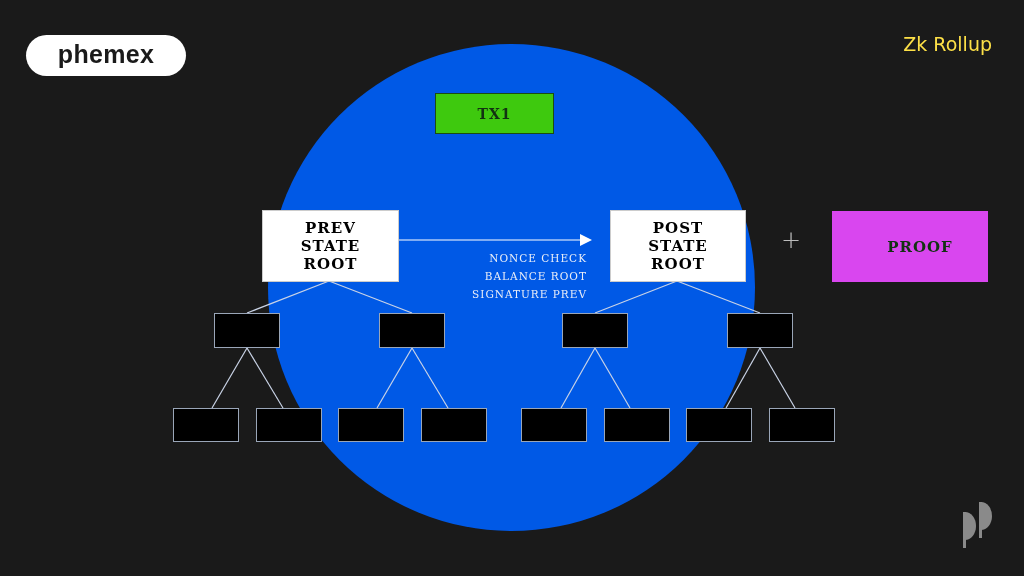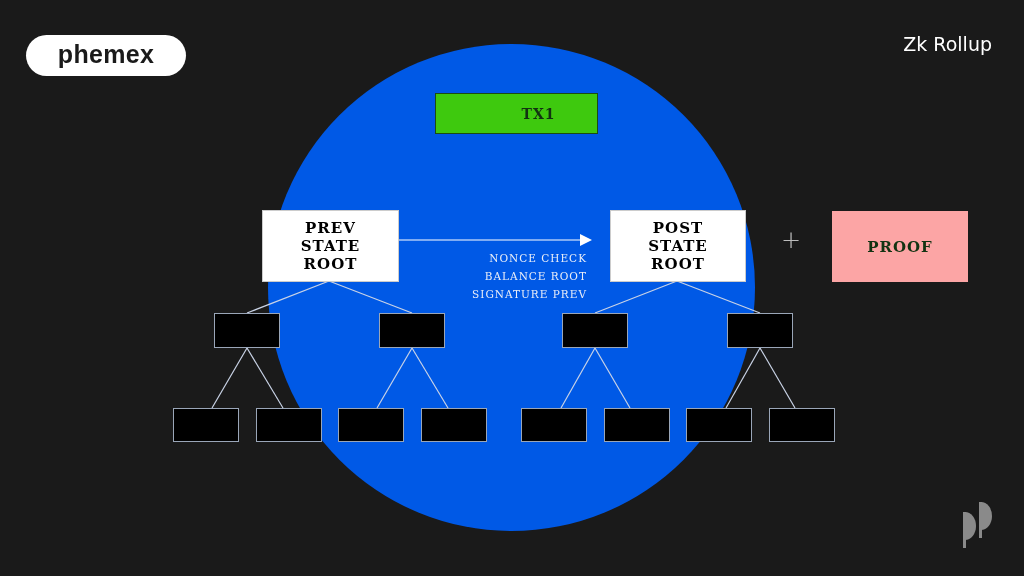--- a/index.html
+++ b/index.html
@@ -3,34 +3,34 @@
 <meta charset="utf-8">
 <style>
   html, body { margin:0; padding:0; }
   body { width:1024px; height:576px; background:#1a1a1a; position:relative; overflow:hidden;
          font-family:"DejaVu Serif", serif; }
   .abs { position:absolute; }
   .logo-pill { left:26px; top:35px; width:160px; height:41px; background:#ffffff; border-radius:21px;
                display:flex; align-items:center; justify-content:center; }
   .logo-text { font-family:"Liberation Sans", sans-serif; font-weight:bold; font-size:25px; color:#1a1a1a;
                letter-spacing:0.3px; margin-top:-3px; }
-  .title { right:32px; top:33px; font-family:"DejaVu Sans", sans-serif; font-size:19px; color:#ffffff; }
+  .title { right:32px; top:33px; font-family:"DejaVu Sans", sans-serif; font-size:19px; color:#fde047; }
   .circle { left:268px; top:44px; width:487px; height:487px; border-radius:50%; background:#0059e6; }
-  .tx-stack { left:435px; top:93px; width:117px; border:1px solid #1c4d10; background:#3ec90e;padding-left:44px; }
+  .tx-stack { left:435px; top:93px; width:117px; border:1px solid #1c4d10; background:#3ec90e; }
   .tx { height:39px; display:flex; align-items:center; justify-content:center; font-weight:bold;
         font-size:14px; color:#123312; border-bottom:1px solid #1c4d10; letter-spacing:1px; }
   .tx:last-child { border-bottom:none; }
   .root { background:#ffffff; border:1px solid #cccccc; display:flex; align-items:center; justify-content:center;
           text-align:center; font-weight:bold; font-size:15px; line-height:18px; color:#000000; letter-spacing:1px; }
   .prev { left:262px; top:210px; width:135px; height:70px; }
   .post { left:610px; top:210px; width:134px; height:70px; }
   .checks { left:415px; top:249px; width:172px; text-align:right; color:#e9eef8; font-size:10.5px;
             line-height:18px; letter-spacing:1px; }
-  .proof { left:832px; top:211px; width:136px; height:71px; background:#fca5a5; display:flex; align-items:center;
-           justify-content:center; font-weight:bold; font-size:15px; color:#123312; letter-spacing:1px; }
+  .proof { left:832px; top:211px; width:136px; height:71px; background:#d946ef; display:flex; align-items:center;
+           justify-content:center; font-weight:bold; font-size:15px; color:#123312; letter-spacing:1px;padding-left:20px; }
   .plus { left:781px; top:226px; font-family:"DejaVu Sans", sans-serif; font-size:24px; color:#bdbdbd; font-weight:200; }
   .node { background:#000000; border:1px solid #9aa6b8; box-sizing:border-box; }
   .mid { width:66px; height:35px; top:313px; }
   .leaf { width:66px; height:34px; top:408px; }
   svg.lines { left:0; top:0; }
   .brand-mark { left:960px; top:500px; }
 </style>
 </head>
 <body>
 

